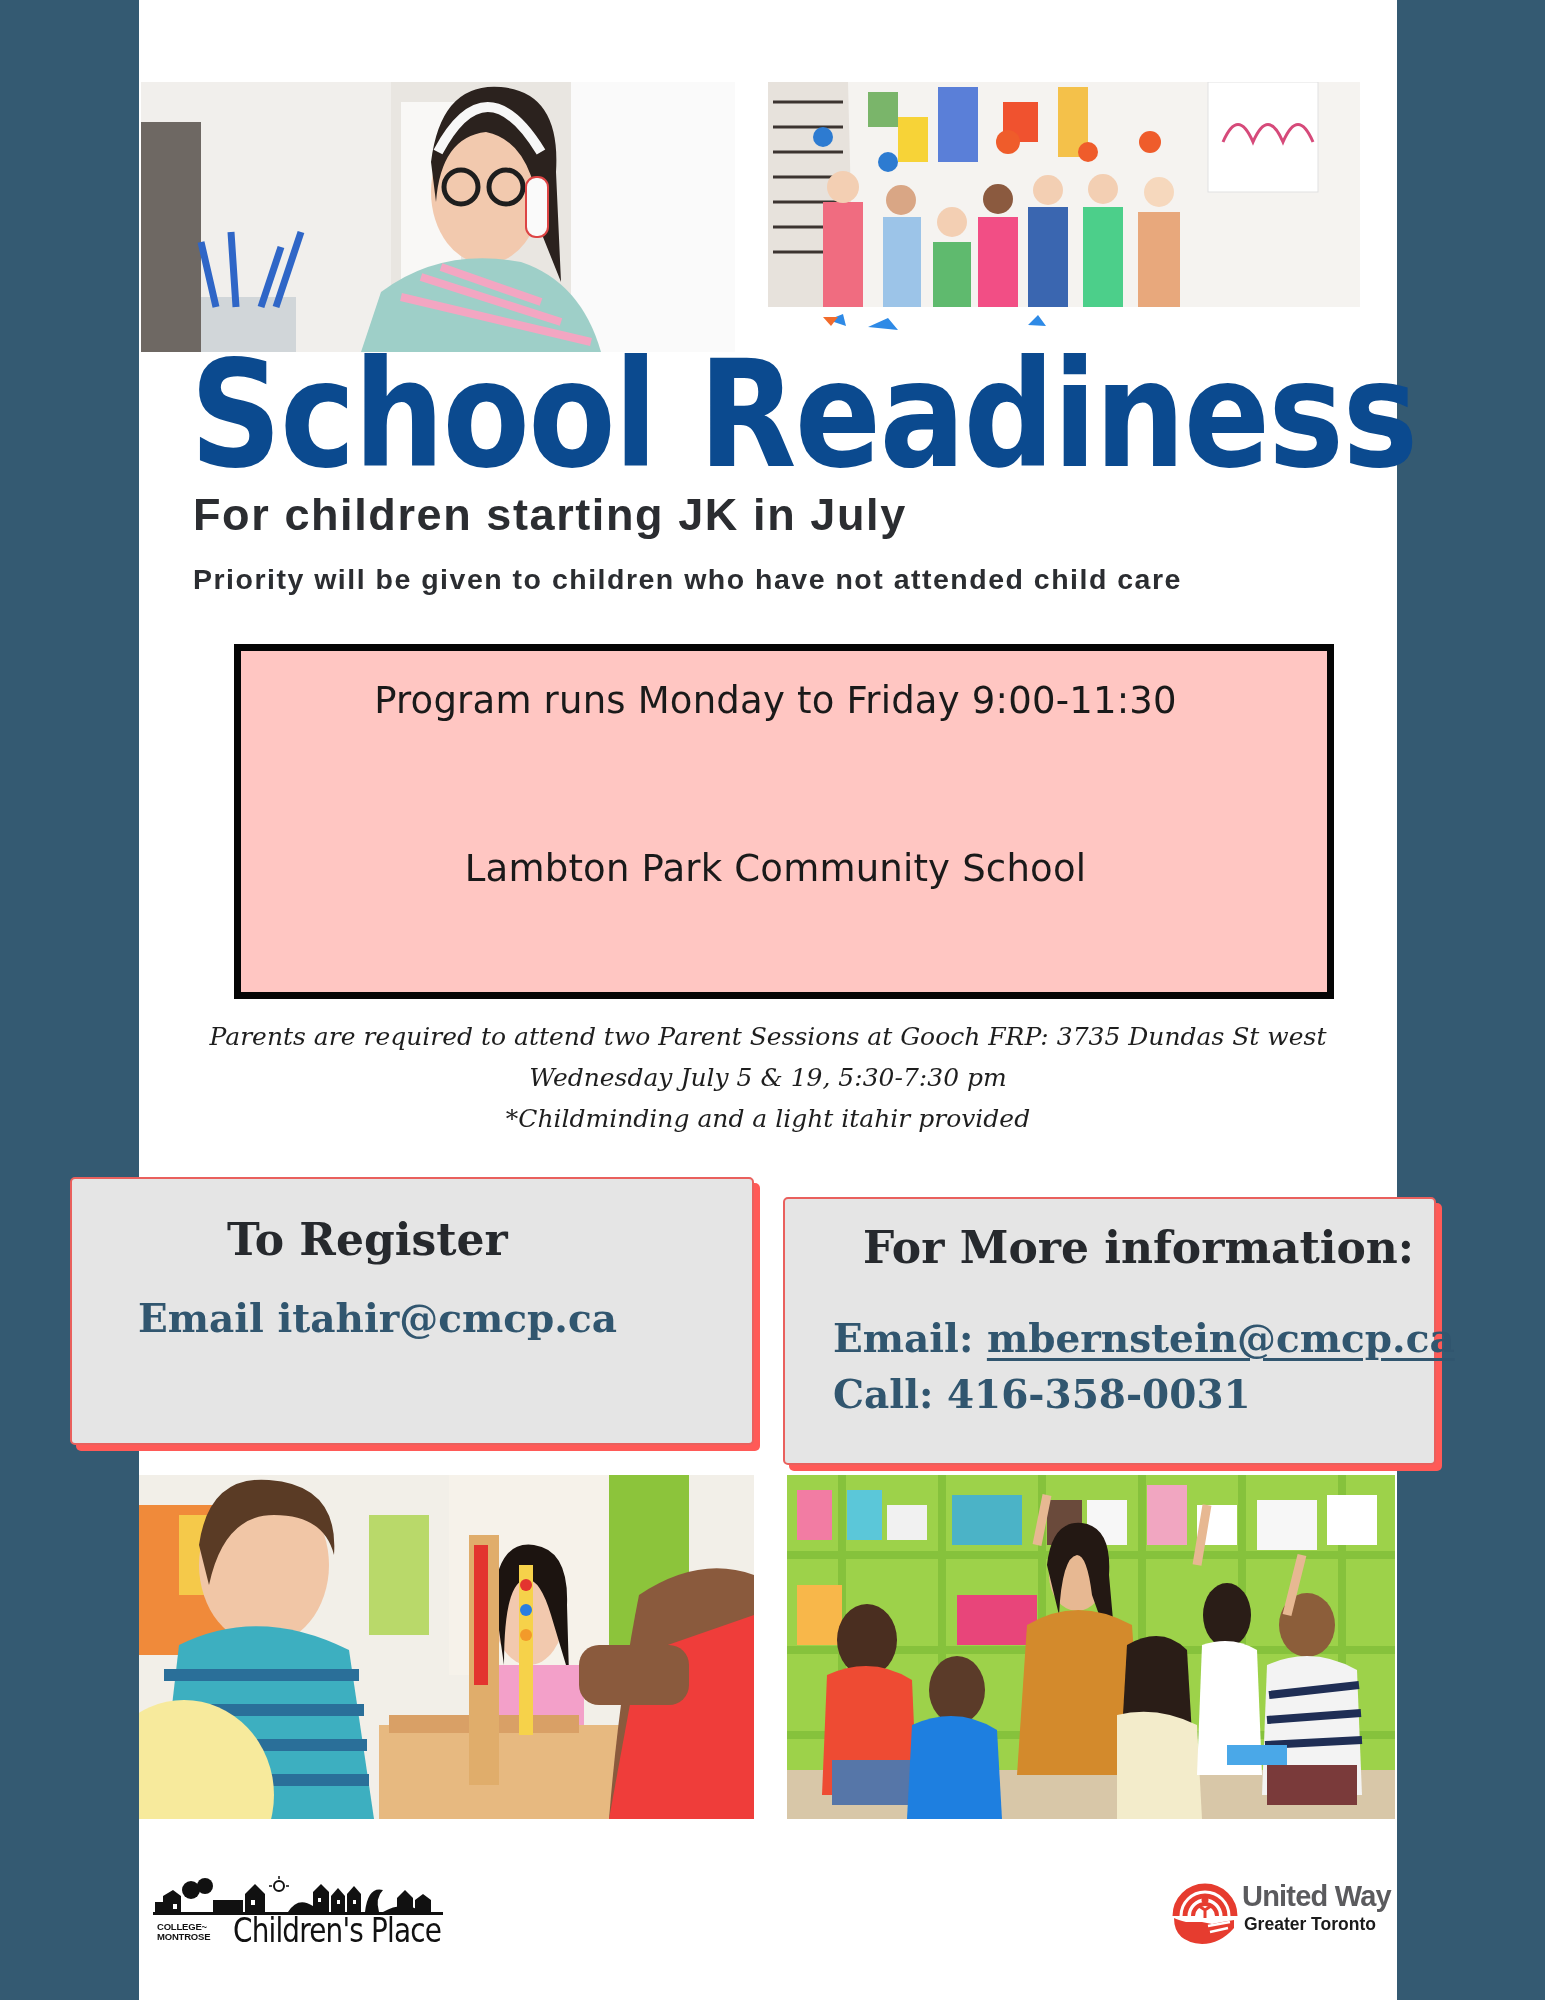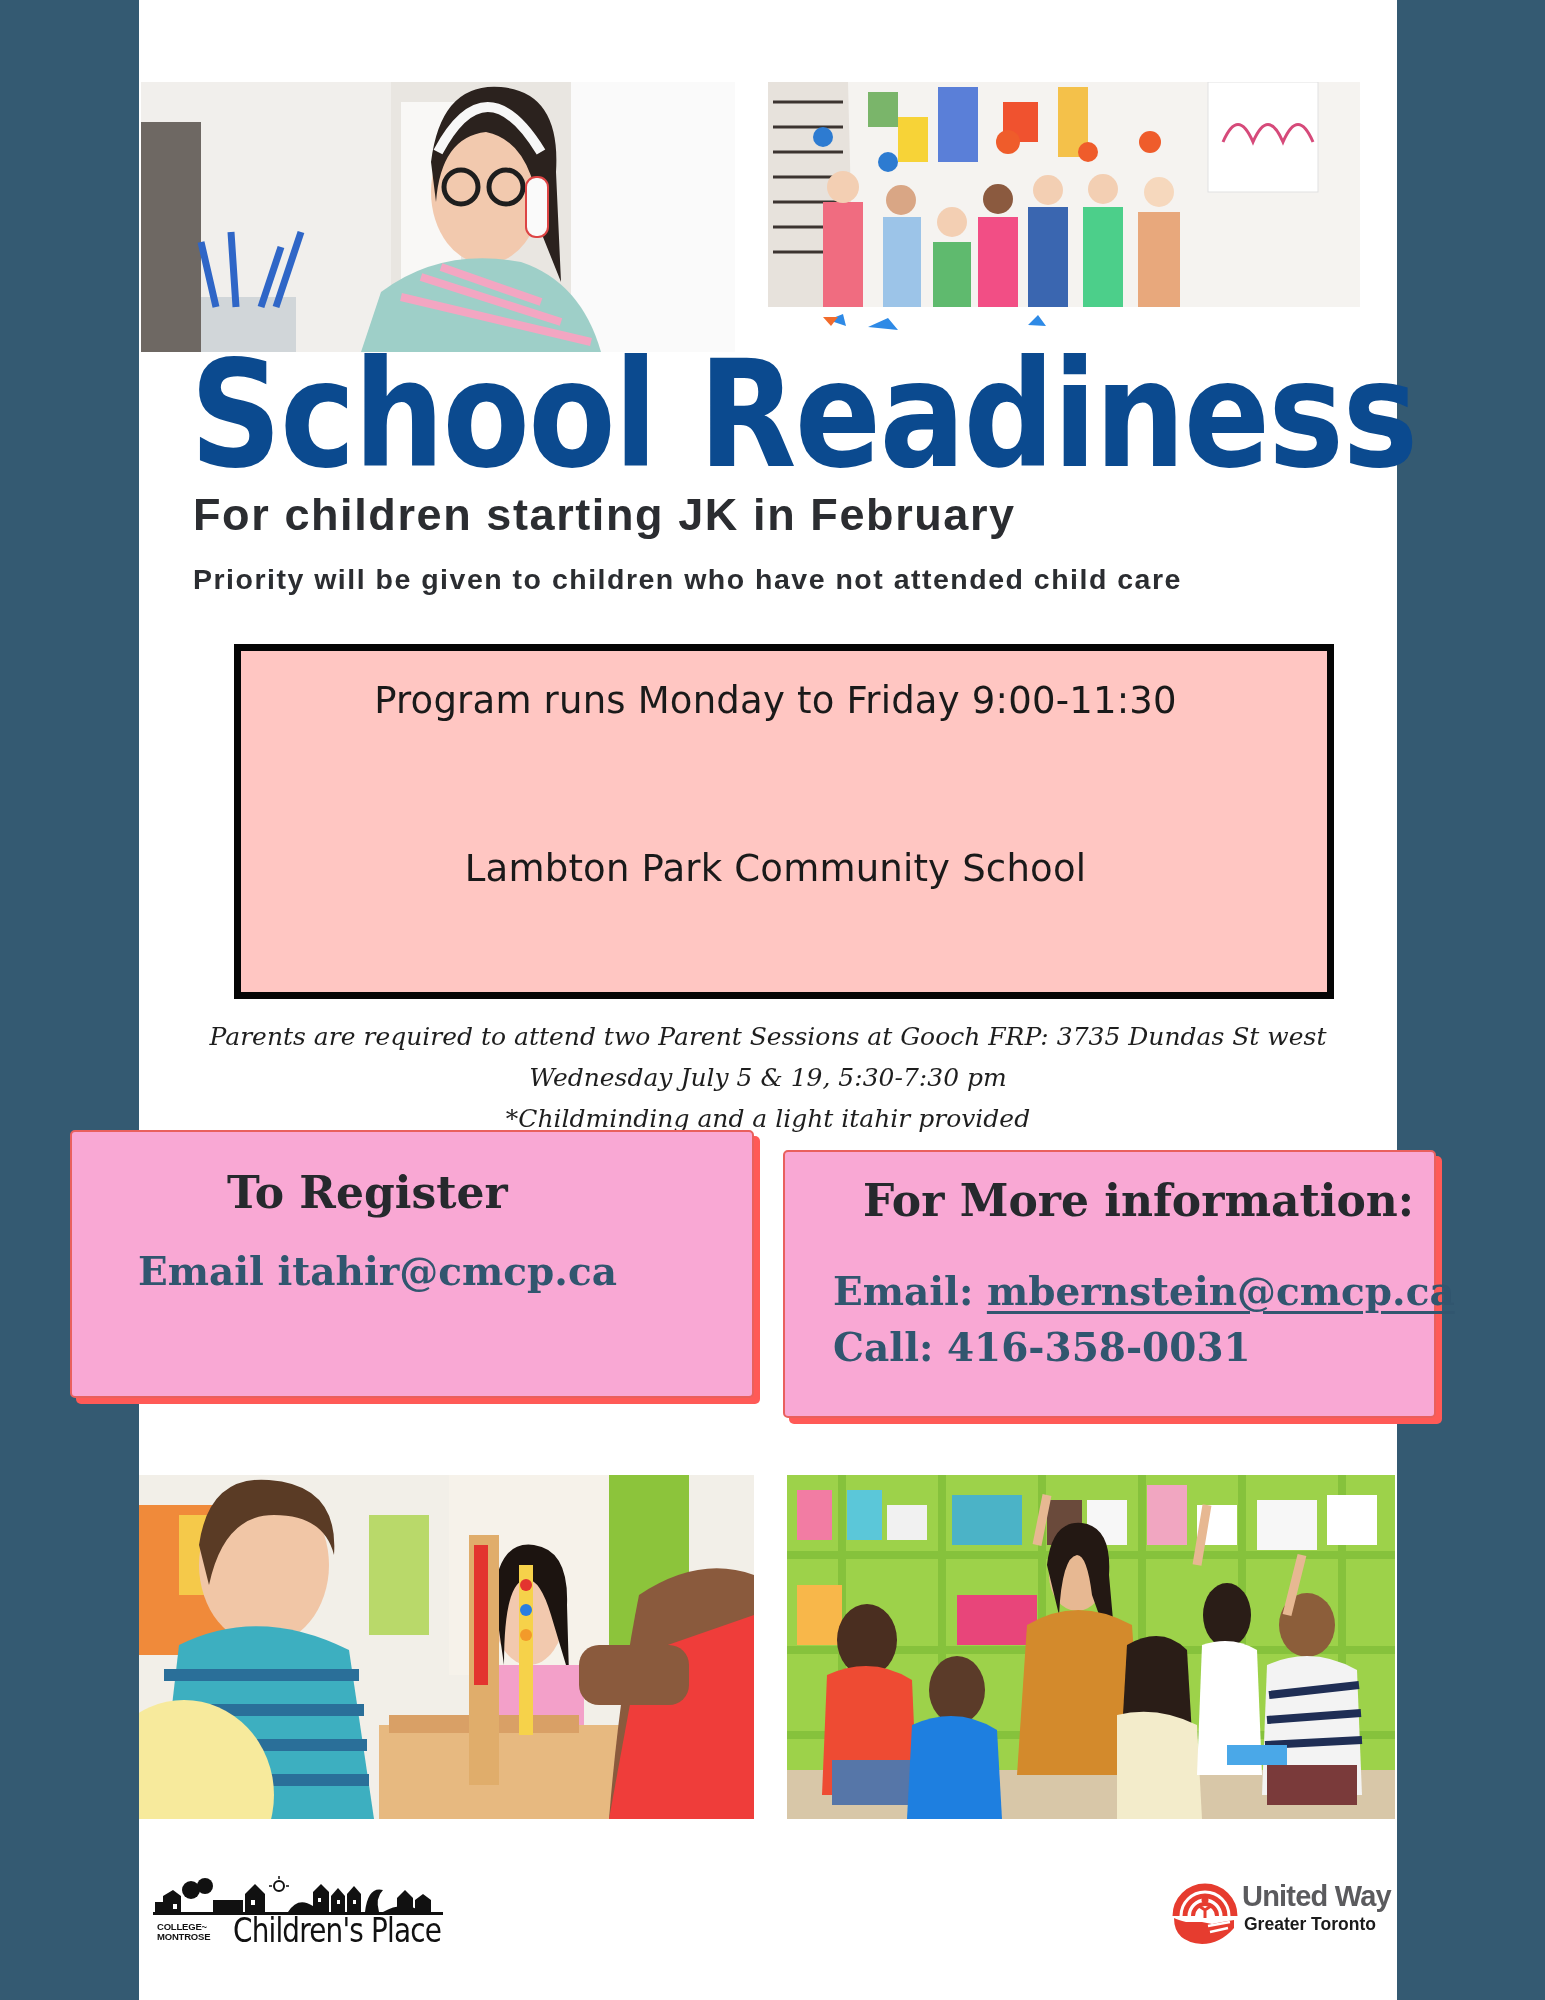--- a/index.html
+++ b/index.html
@@ -42,22 +42,22 @@
   .program-box .line {
     position: absolute; left: 0; right: 17px; font-size: 37px; line-height: 44px;
     letter-spacing: 0.2px;
   }
   .parents {
     position: absolute; left: 139px; width: 1258px; text-align: center;
     font-family: "DejaVu Serif", serif; font-style: italic; color: #1e1e1e;
     font-size: 25px; line-height: 41px;
   }
   .contact-box {
-    position: absolute; top: 1130px; height: 264px;
-    background: #f9a8d4;
+    position: absolute; top: 1177px; height: 264px;
+    background: #e5e5e5;
     border: 2px solid #e9605d; border-radius: 5px;
     box-shadow: 6px 6px 0 0 #ff5a57;
   }
   .contact-box .heading {
     position: absolute; white-space: nowrap;
     font-family: "DejaVu Serif", serif; font-weight: bold; color: #26292d;
     font-size: 44px; line-height: 50px;
   }
   .contact-box .cline {
     position: absolute; white-space: nowrap;
@@ -149,21 +149,21 @@
       <circle cx="240" cy="60" r="12" fill="#ef5c2b"></circle>
         <circle cx="320" cy="70" r="10" fill="#ef5c2b"></circle>
         <circle cx="382" cy="60" r="11" fill="#ef5c2b"></circle>
     </g>
     <path d="M60 238 L75 232 L78 244 Z M100 245 L120 236 L130 248 Z M260 243 L270 233 L278 244 Z" fill="#2e8ae6"></path>
     <path d="M55 235 L70 235 L63 244 Z" fill="#f26b2b"></path>
   </svg>
 </div>
 
 <div class="title">School Readiness</div>
-<div class="subtitle">For children starting JK in February</div>
+<div class="subtitle">For children starting JK in July</div>
 <div class="priority">Priority will be given to children who have not attended child care</div>
 
 <div class="program-box">
   <div class="line" style="top:28px;">Program runs Monday to Friday 9:00-11:30</div>
   <div class="line" style="top:196px;">Lambton Park Community School</div>
 </div>
 
 <div class="parents" style="top:1016px;">Parents are required to attend two Parent Sessions at Gooch FRP: 3735 Dundas St west</div>
 <div class="parents" style="top:1057px;">Wednesday July 5 &amp; 19, 5:30-7:30 pm</div>
 <div class="parents" style="top:1098px;">*Childminding and a light itahir provided</div>

